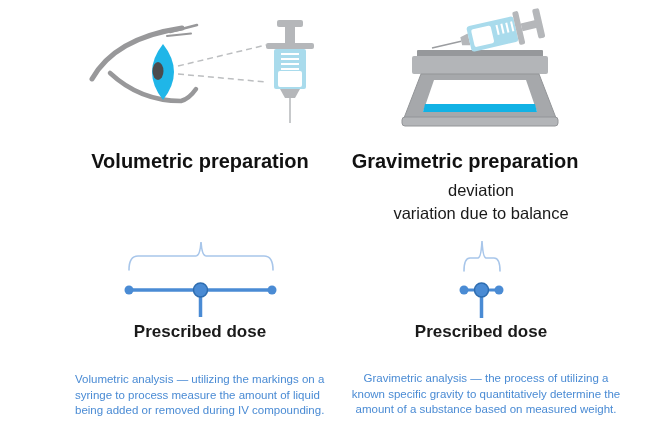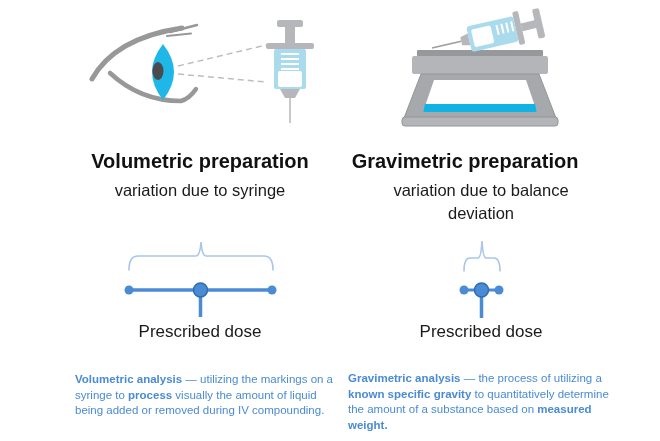--- a/index.html
+++ b/index.html
@@ -10,28 +10,28 @@
   .abs{position:absolute;}
   .col-heading{
     width:320px;text-align:center;font-size:20px;font-weight:700;
     color:#111;letter-spacing:0;line-height:24px;
   }
   .col-sub{
     width:320px;text-align:center;font-size:16.5px;font-weight:400;
     color:#1a1a1a;line-height:22.5px;
   }
   .dose-label{
-    width:320px;text-align:center;font-size:17px;font-weight:400;
+    width:320px;text-align:center;font-size:17px;font-weight:700;
     color:#1a1a1a;line-height:20px;
   }
   .footnote{
     font-size:11.5px;line-height:15.6px;color:#4a8bd4;font-weight:400;
     text-align:left;
   }
-  .footnote b{font-weight:700;}
+  .footnote b{font-weight:400;}
   svg{display:block;}
 </style>
 </head>
 <body>
 
 <svg class="abs" style="left:0;top:0;" width="660" height="441" viewBox="0 0 660 441">
 
   <g>
     <path d="M92 79 Q115 38 182 28" stroke="#98989a" stroke-width="5" fill="none" stroke-linecap="round"></path>
     <path d="M170 32 L197 25" stroke="#98989a" stroke-width="2.6" fill="none" stroke-linecap="round"></path>
@@ -106,29 +106,28 @@
     <circle cx="464" cy="290" r="4.5" fill="#4a8bd4"></circle>
     <circle cx="499" cy="290" r="4.5" fill="#4a8bd4"></circle>
     <line x1="481.5" y1="290" x2="481.5" y2="318" stroke="#4a8bd4" stroke-width="3.5"></line>
     <circle cx="481.5" cy="290" r="7" fill="#4a8bd4" stroke="#2e6db0" stroke-width="1.5"></circle>
   </g>
 </svg>
 
 <div class="abs col-heading" style="left:40px;top:149px;">Volumetric preparation</div>
 
 <div class="abs col-sub" style="left:40px;top:179px;">
-  <div>variation due to syringe</div>
 </div>
 
 <div class="abs col-heading" style="left:304px;top:149px;width:322px;">Gravimetric preparation</div>
 
 <div class="abs col-sub" style="left:320px;top:179px;width:322px;">
+  <div>deviation</div>
   <div>variation due to balance</div>
-  <div>deviation</div>
 </div>
 
 <div class="abs dose-label" style="left:40px;top:322px;">Prescribed dose</div>
 
 <div class="abs dose-label" style="left:320px;top:322px;width:322px;">Prescribed dose</div>
 
-<div class="abs footnote" style="left:75px;top:372px;width:260px;"><b>Volumetric analysis</b><span> — utilizing the markings on a syringe to </span><b>process</b><span> visually the amount of liquid being added or removed during IV compounding.</span></div>
+<div class="abs footnote" style="left:75px;top:372px;width:260px;"><b>Volumetric analysis</b><span> — utilizing the markings on a syringe to </span><b>process</b><span> measure the amount of liquid being added or removed during IV compounding.</span></div>
 
-<div class="abs footnote" style="left:348px;top:371px;width:276px;"><b>Gravimetric analysis</b><span> — the process of utilizing a </span><b>known specific gravity</b><span> to quantitatively determine the amount of a substance based on </span><b>measured weight.</b></div>
+<div class="abs footnote" style="left:348px;top:371px;width:276px;text-align:center;"><b>Gravimetric analysis</b><span> — the process of utilizing a </span><b>known specific gravity</b><span> to quantitatively determine the amount of a substance based on </span><b>measured weight.</b></div>
 
 </body></html>

